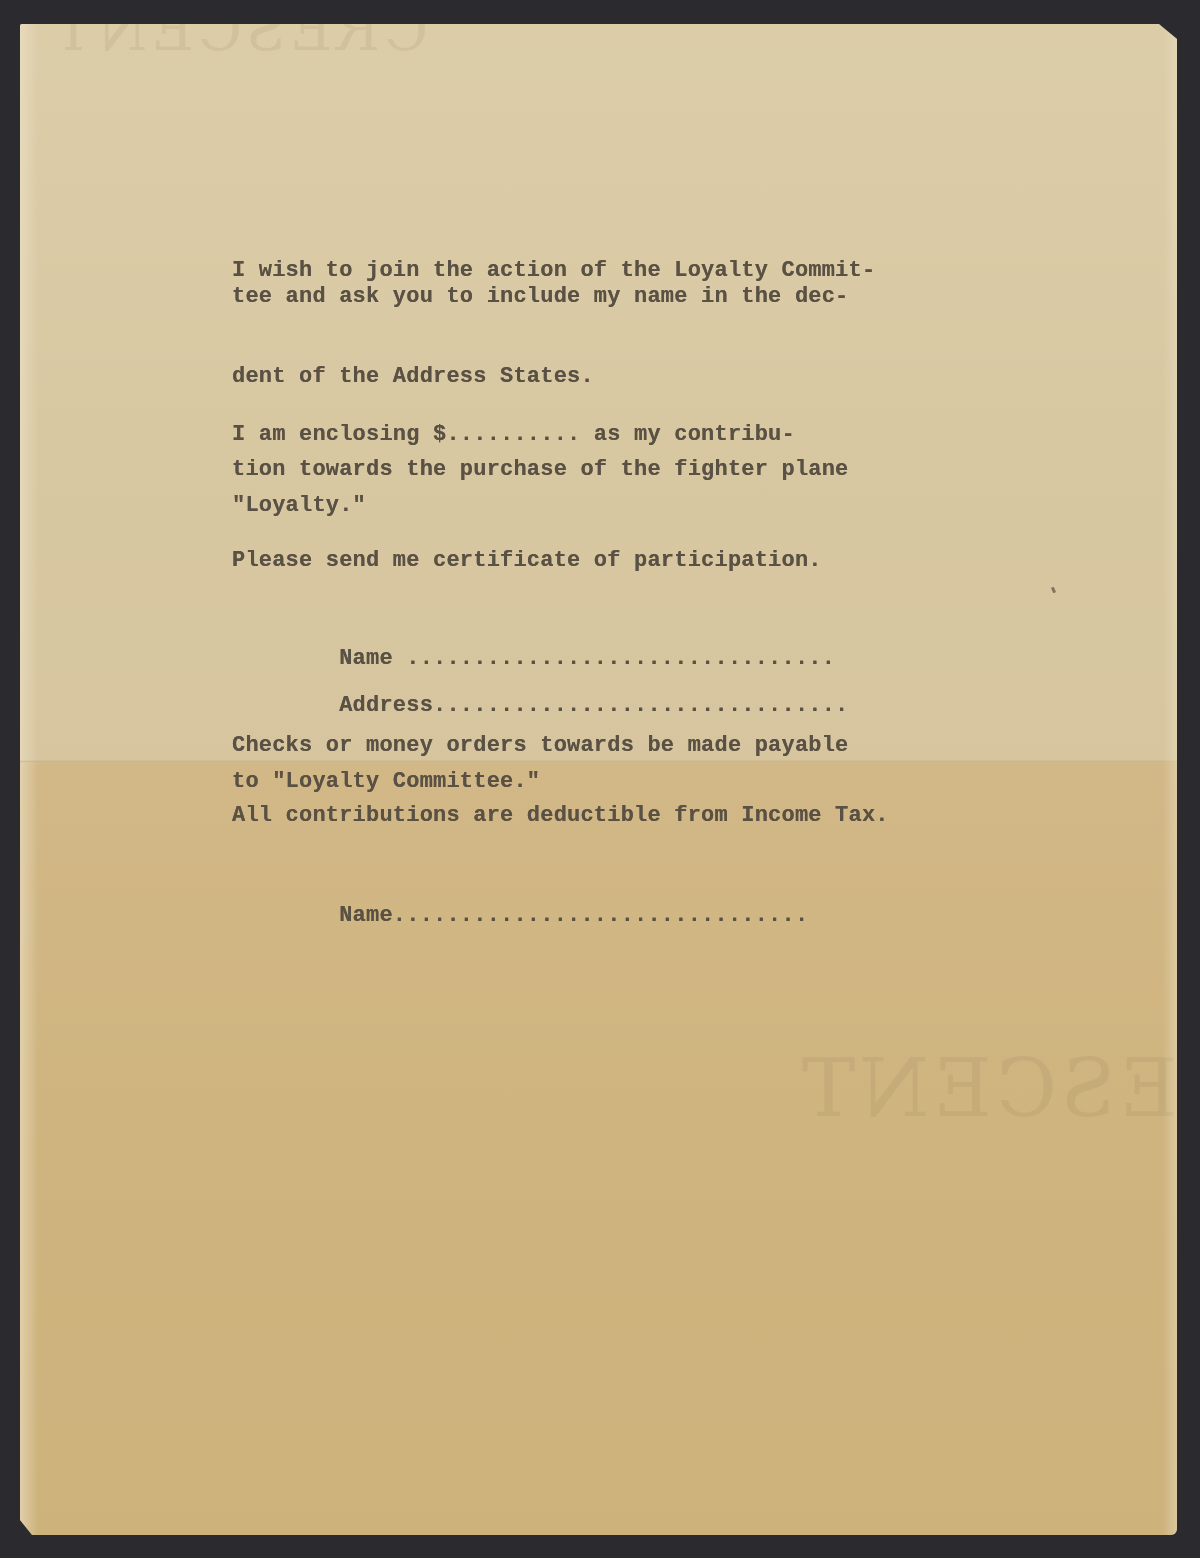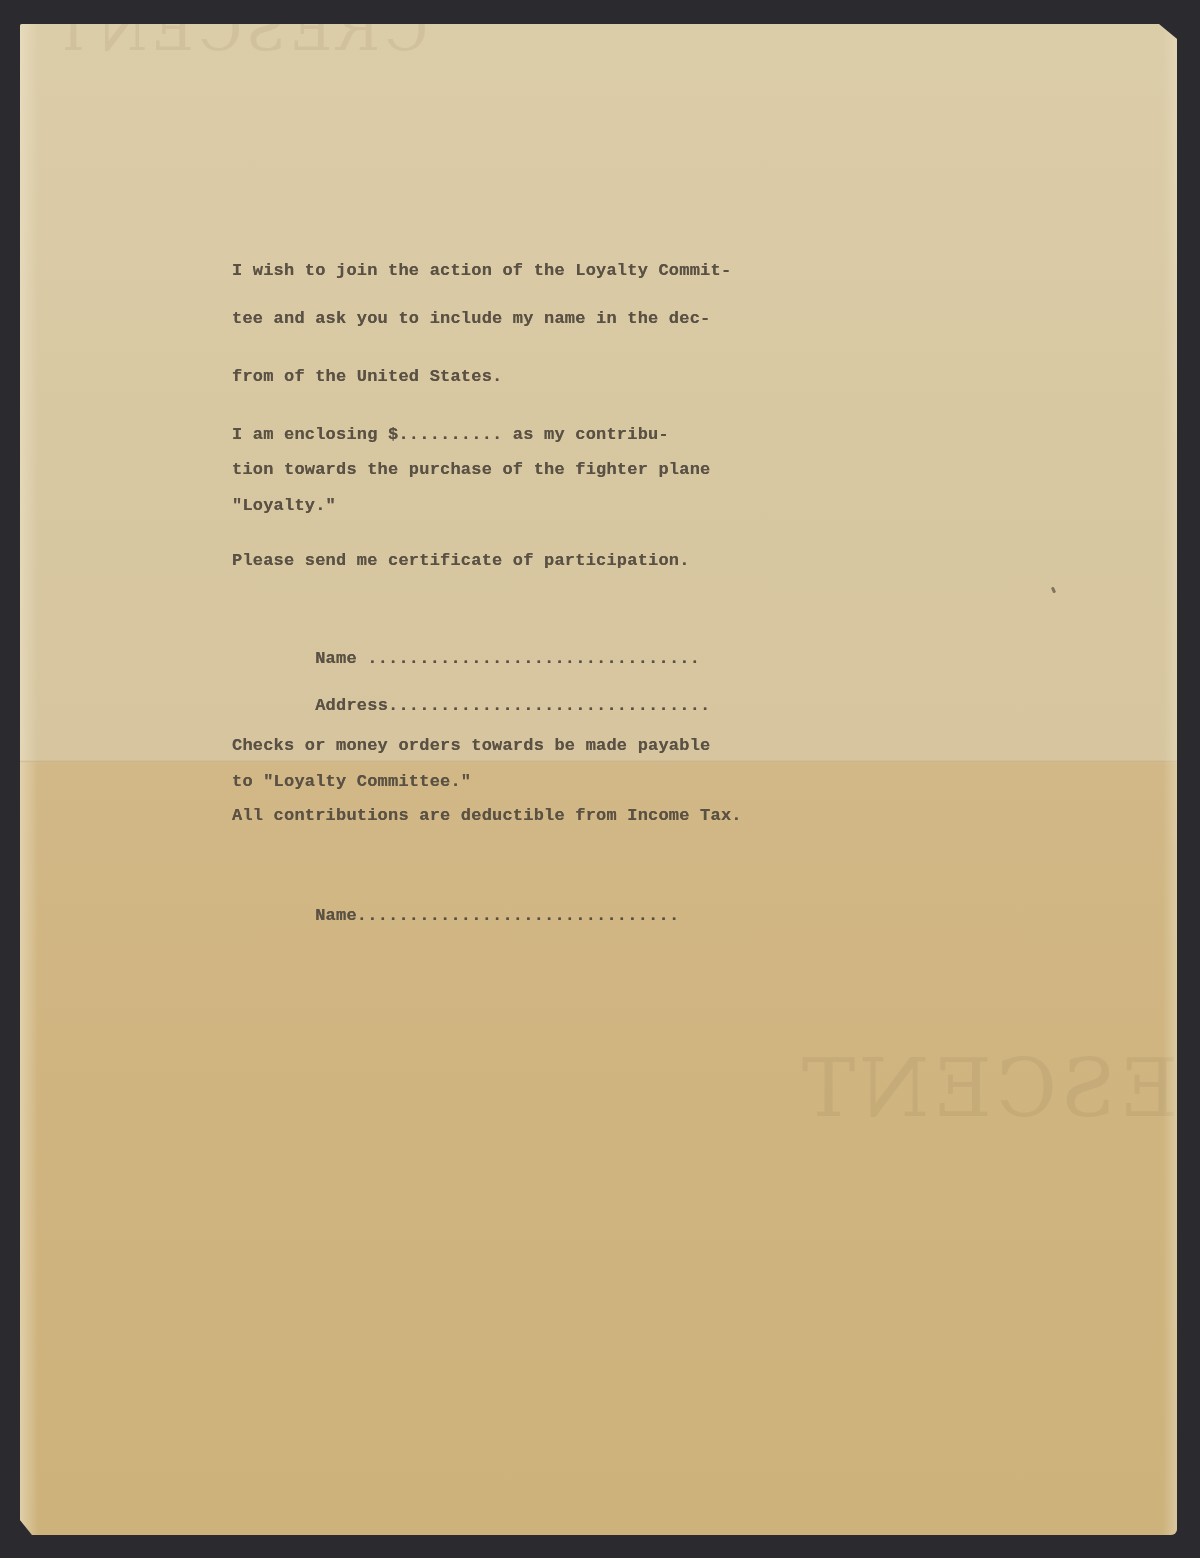--- a/index.html
+++ b/index.html
@@ -71,21 +71,21 @@
     .watermark.bottom {
       left: 778px;
       top: 1018px;
       font-size: 80px;
     }
     .typed {
       position: absolute;
       left: 212px;
       top: 0;
       font-family: "Liberation Mono", "DejaVu Sans Mono", monospace;
-      font-size: 17px;
+      font-size: 22px;
       font-weight: bold;
       color: #5a5145;
       letter-spacing: 0.2px;
       white-space: pre;
       text-shadow: 0 0 0.6px rgba(60,50,40,0.6);
     }
     .line {
       position: absolute;
       left: 0;
       height: 30px;
@@ -108,22 +108,22 @@
     <div class="fold-line"></div>
 
     <div class="watermark top">CRESCENT</div>
     <div class="watermark bottom">CRESCENT</div>
 
     <div class="speck" style="left:1032px; top:563px;"></div>
 
     <div class="typed">
       
       <div class="line" style="top:232px">I wish to join the action of the Loyalty Commit-</div>
-      <div class="line" style="top:280px">tee and ask you to include my name in the dec-</div>
-      <div class="line" style="top:338px">from of the United States.</div>
+      <div class="line" style="top:258px">tee and ask you to include my name in the dec-</div>
+      <div class="line" style="top:338px">dent of the Address States.</div>
 
       
       <div class="line" style="top:431px">tion towards the purchase of the fighter plane</div>
       <div class="line" style="top:396px">I am enclosing $.......... as my contribu-</div>
       <div class="line" style="top:467px">"Loyalty."</div>
 
       
       <div class="line" style="top:522px">Please send me certificate of participation.</div>
 
       

